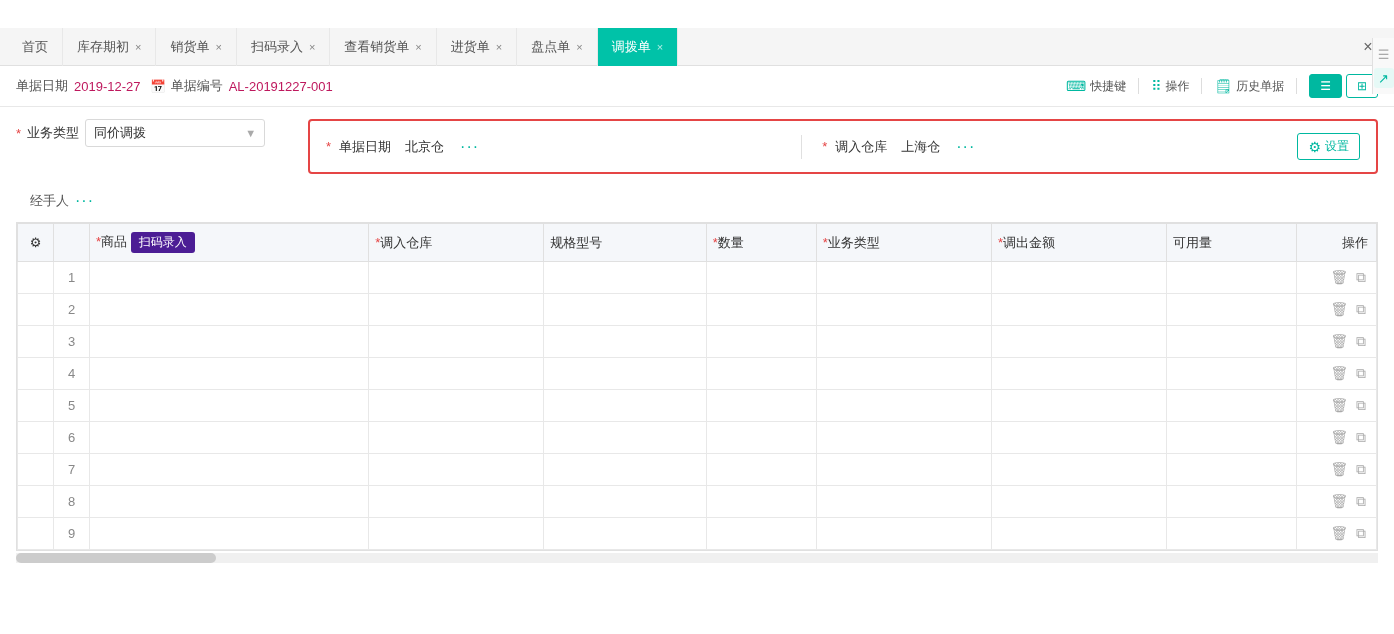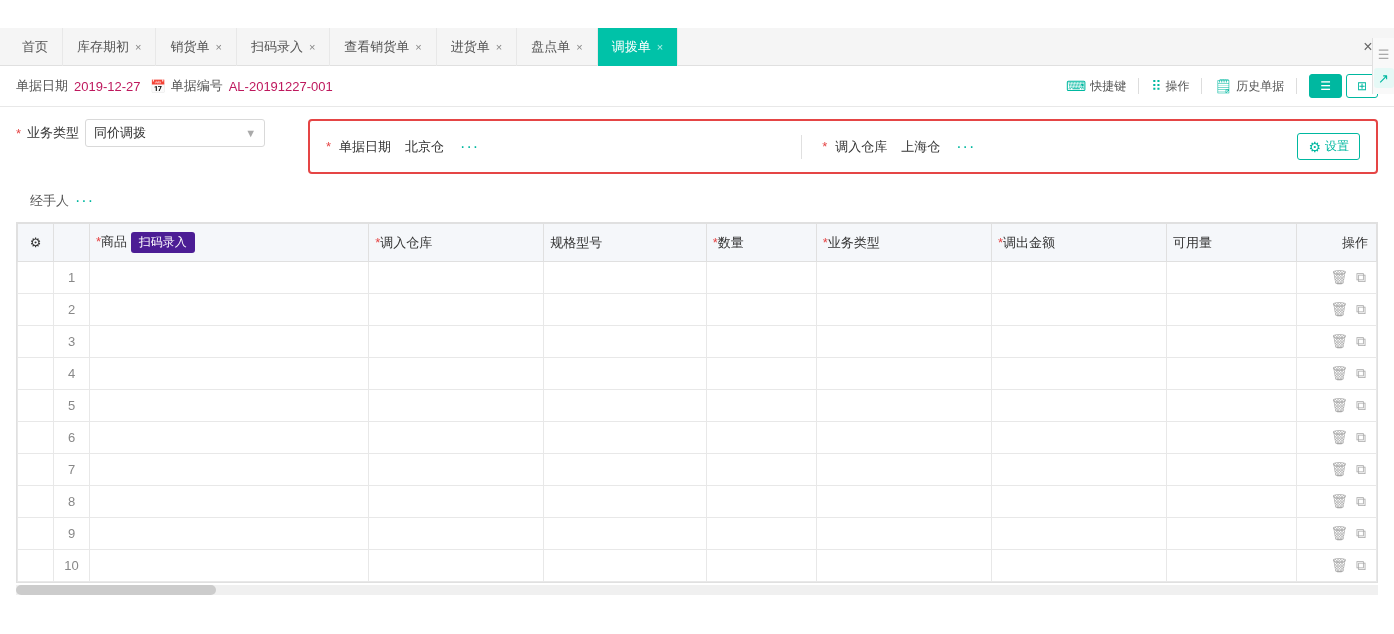--- a/index.html
+++ b/index.html
@@ -377,35 +377,20 @@
       <td></td>
       <td></td>
       <td></td>
       <td></td>
       <td></td>
       <td class="col-ops">
         <span class="op-icon">🗑</span>
         <span class="op-icon">⧉</span>
       </td>
     </tr>
-                <tr>
-      <td></td>
-      <td class="row-num">10</td>
-      <td></td>
-      <td></td>
-      <td></td>
-      <td></td>
-      <td></td>
-      <td></td>
-      <td></td>
-      <td class="col-ops">
-        <span class="op-icon">🗑</span>
-        <span class="op-icon">⧉</span>
-      </td>
-    </tr>
               </tbody>
           </table>
         </div>
 
         <div class="scroll-area">
           <div class="scroll-thumb"></div>
         </div>
       </div>
     </div>
 

